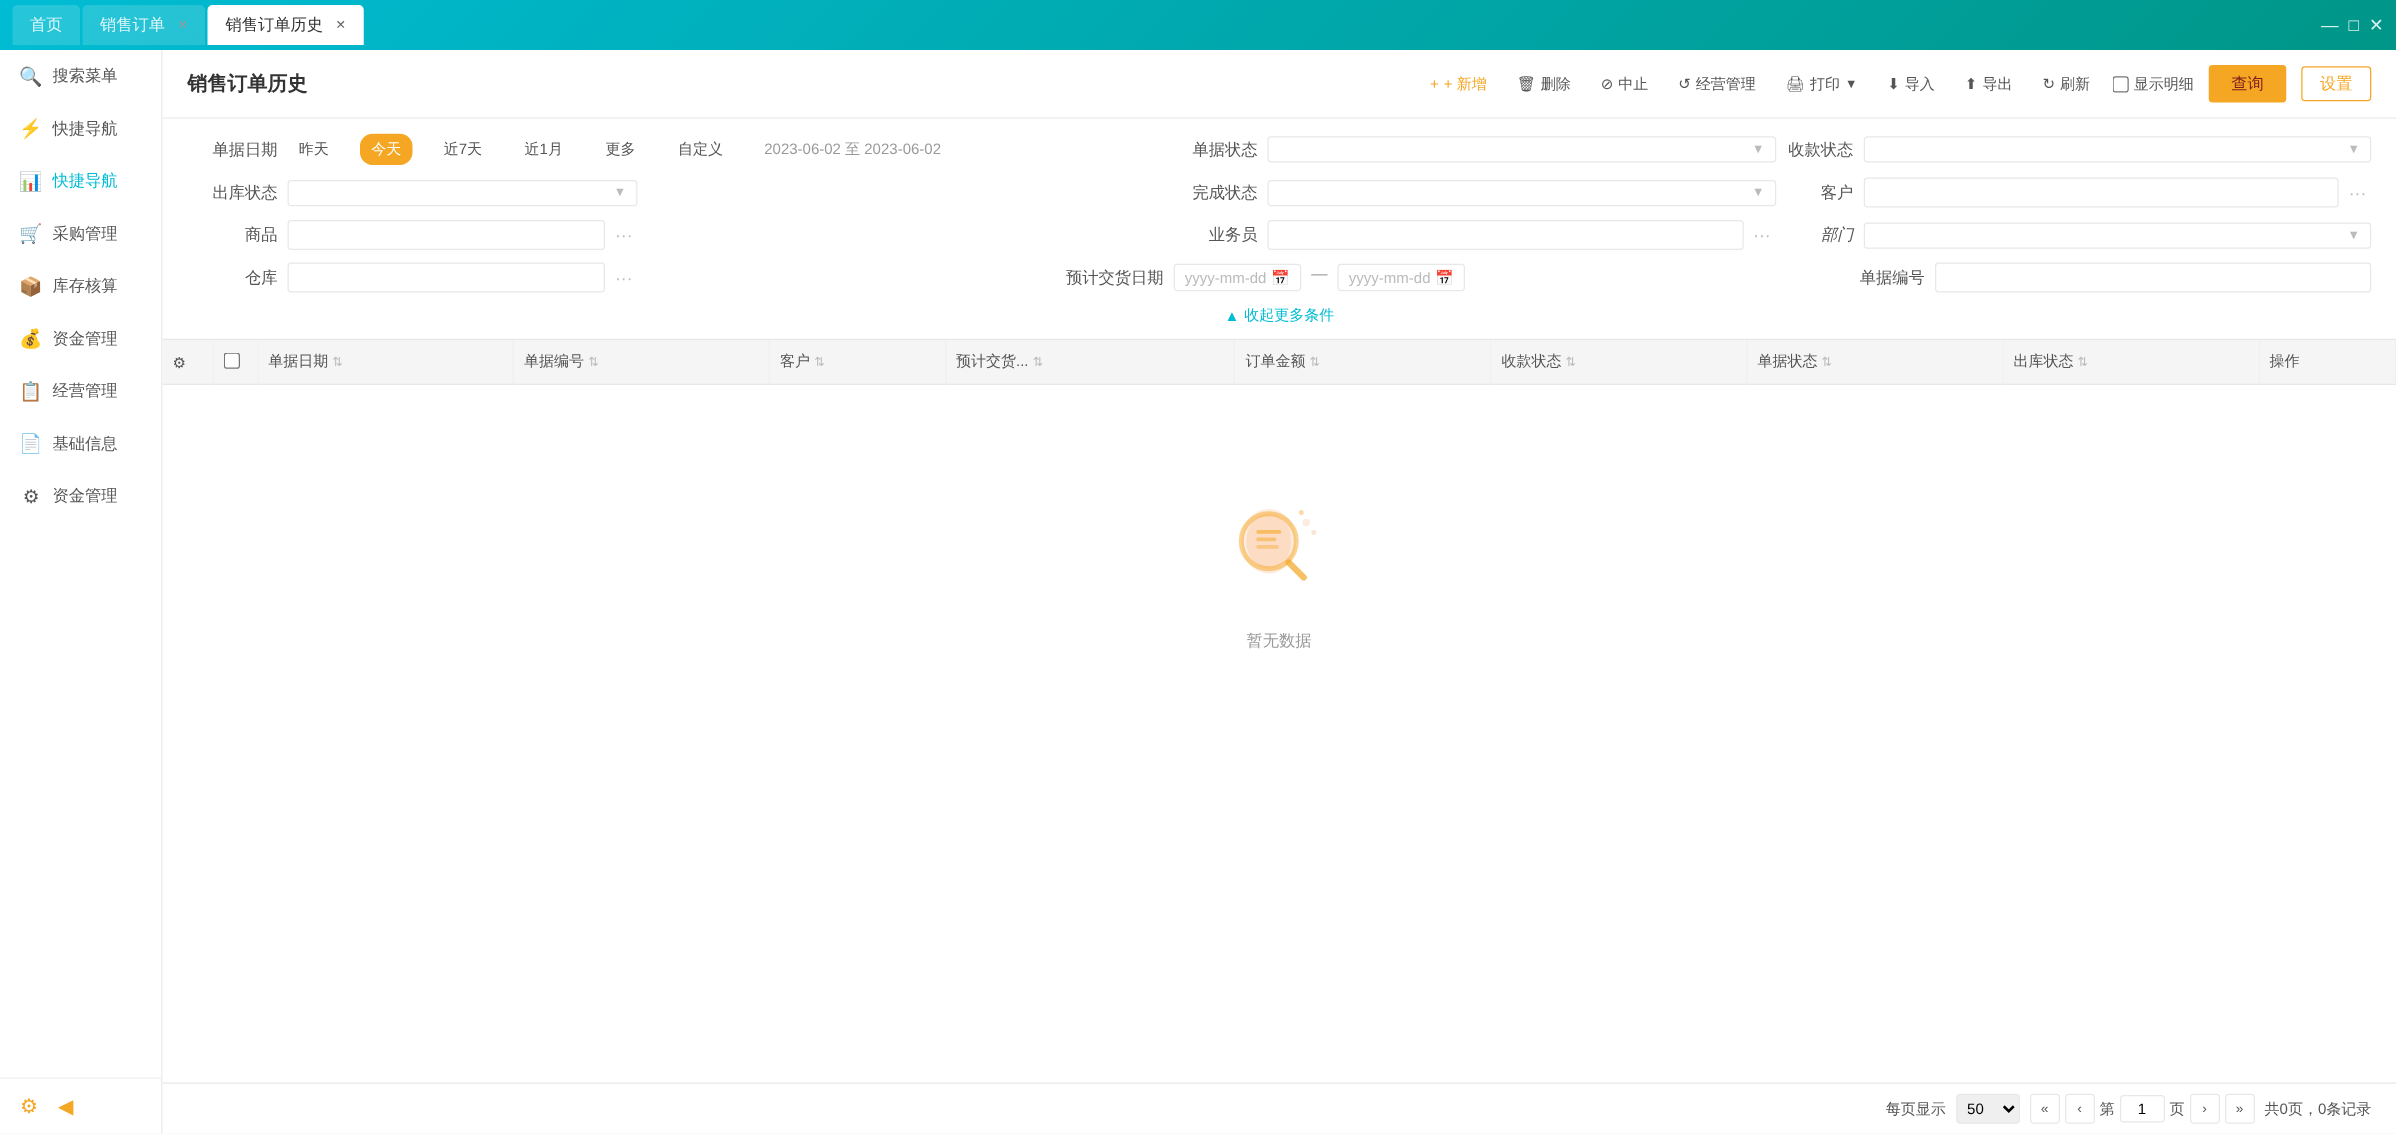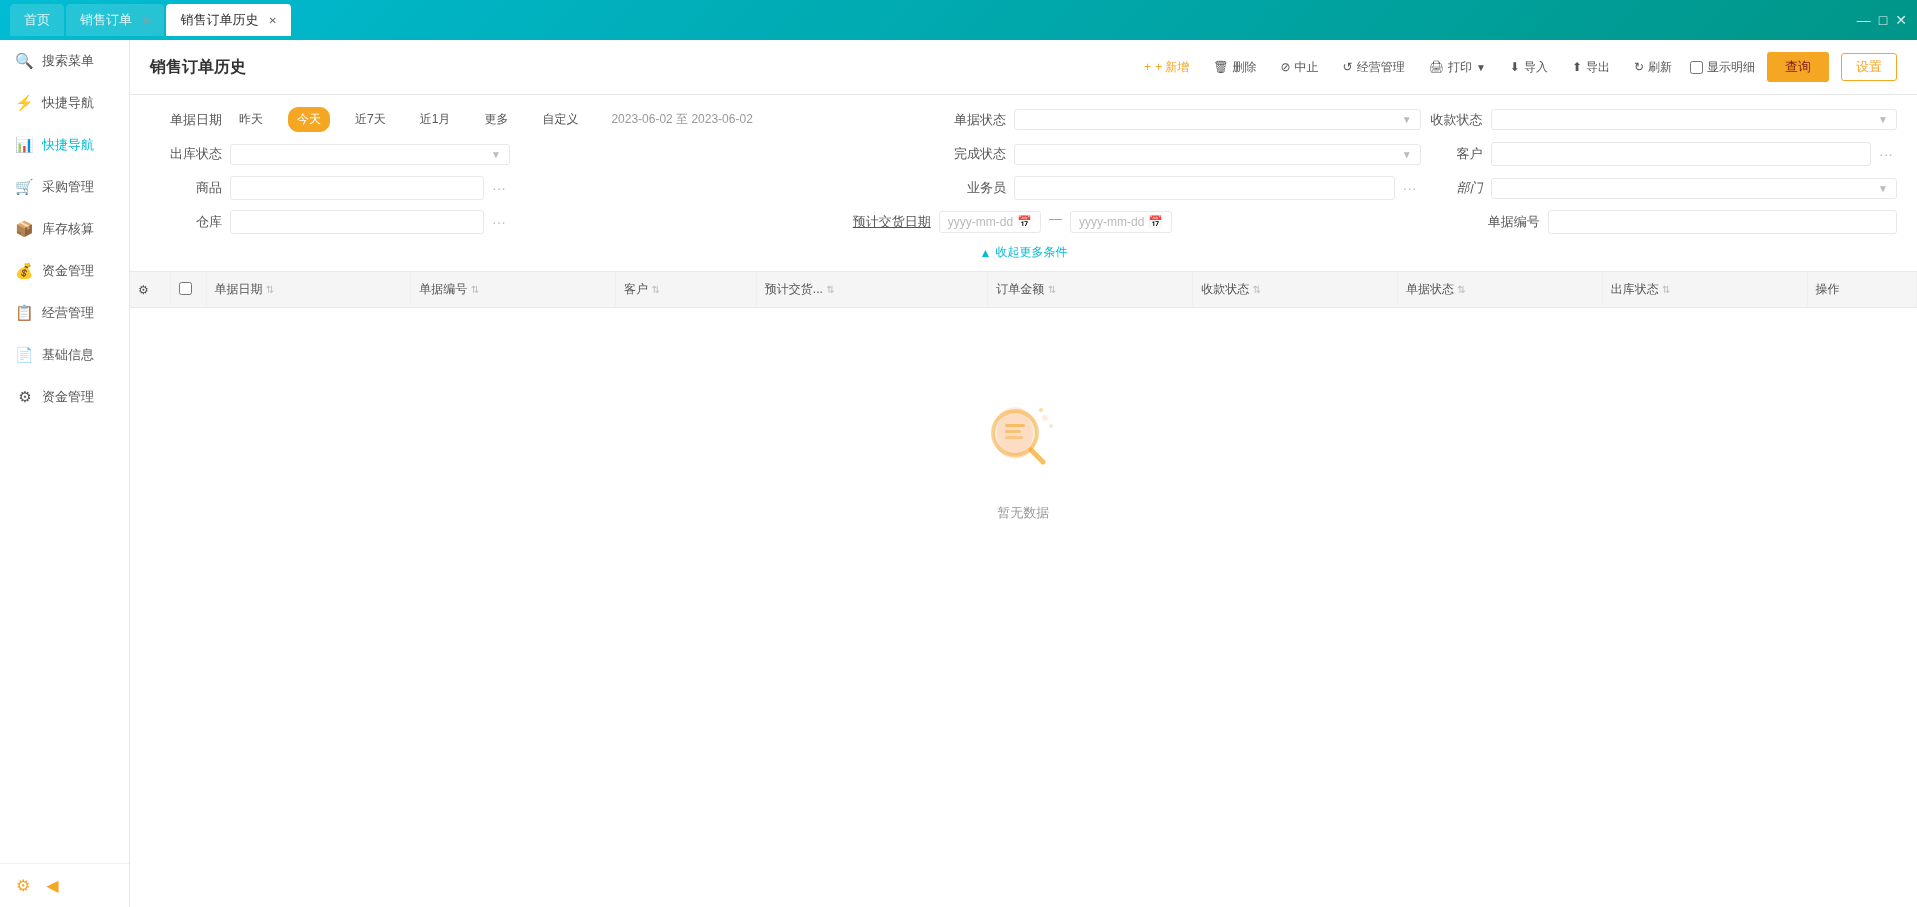--- a/index.html
+++ b/index.html
@@ -276,21 +276,21 @@
 
       <div class="filter-row">
         <div class="filter-col" style="flex:2;">
           <span class="filter-label">仓库</span>
           <div style="flex:1; display:flex; align-items:center; max-width:280px;">
             <input type="text" style="flex: 1 1 0%; border: 1px solid rgb(232, 232, 232); border-radius: 3px; padding: 4px 8px; font-size: 12px; outline: none;" placeholder="">
             <span class="dots-btn">···</span>
           </div>
         </div>
         <div class="filter-col" style="flex:1.8;">
-          <span class="filter-col-label" style="width:90px;text-decoration:underline;">预计交货日期</span>
+          <span class="filter-col-label" style="width:90px;">预计交货日期</span>
           <div style="flex:1; display:flex; align-items:flex-start; gap:4px;">
             <div class="date-input-wrap">
               <span>yyyy-mm-dd</span>
               <span style="color:#bbb;">📅</span>
             </div>
             <span class="date-sep">—</span>
             <div class="date-input-wrap">
               <span>yyyy-mm-dd</span>
               <span style="color:#bbb;">📅</span>
             </div>
@@ -377,15 +377,33 @@
                   </svg>
                 </div>
                 <span class="empty-text">暂无数据</span>
               </div>
             </td>
           </tr>
         </tbody>
       </table>
     </div>
 
+    <div class="footer-bar">
+      <span>每页显示</span>
+      <select class="page-size-select">
+        <option value="50">50</option>
+        <option value="20">20</option>
+        <option value="100">100</option>
+      </select>
+      <div class="page-nav">
+        <button class="page-nav-btn">«</button>
+        <button class="page-nav-btn">‹</button>
+        <span>第</span>
+        <input class="page-input" type="text" value="1" style="">
+        <span>页</span>
+        <button class="page-nav-btn">›</button>
+        <button class="page-nav-btn">»</button>
+      </div>
+      <span>共0页，0条记录</span>
+    </div>
 
   </div>
 </div>
 
 </body></html>

